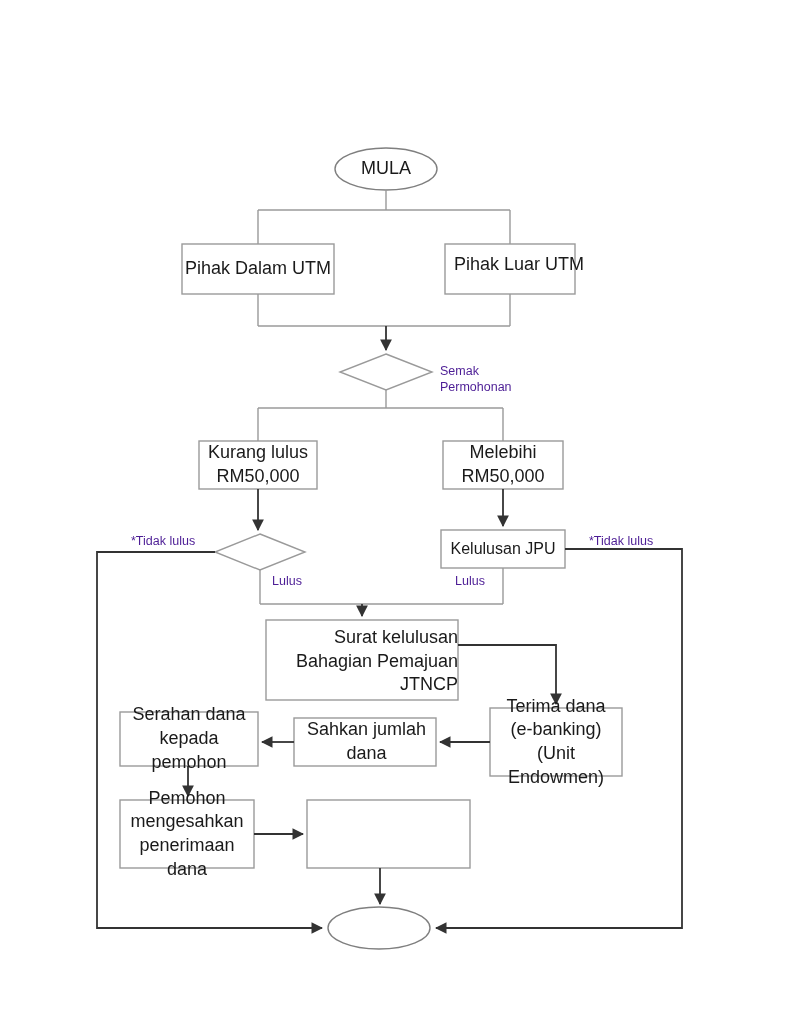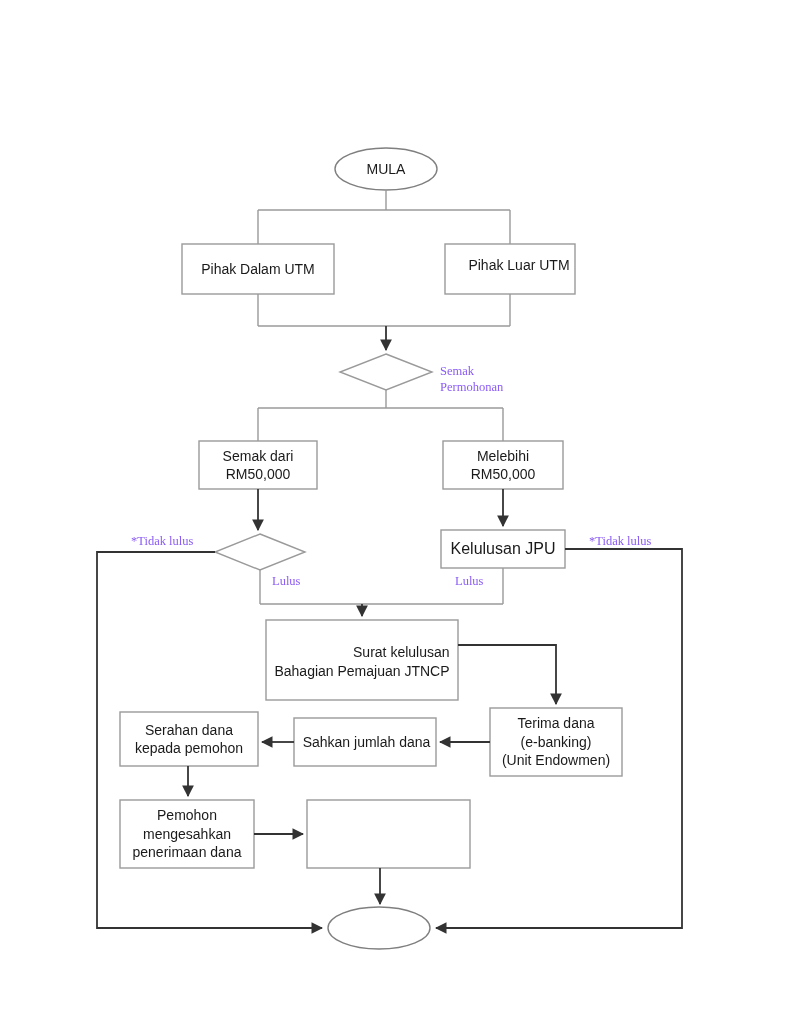--- a/index.html
+++ b/index.html
@@ -22,32 +22,31 @@
     width: 791px;
     height: 1024px;
   }
   .node-label {
     position: absolute;
     display: flex;
     align-items: center;
     justify-content: center;
     text-align: center;
     color: #1a1a1a;
-    font-size: 14px;
+    font-size: 18px;
     line-height: 1.32;
     white-space: pre-line;
     pointer-events: none;
   }
   .edge-label {
     position: absolute;
-    color: #8b5cf6;
+    color: #4c1d95;
     font-size: 12.5px;
     line-height: 1.28;
     white-space: pre-line;
-    font-family: Liberation Serif, serif;
   }
 </style>
 </head>
 <body>
 
 <div id="page">
 
   <svg id="flow-svg" viewBox="0 0 791 1024">
     <defs>
       <marker id="arrow-dark" viewBox="0 0 10 10" refX="9" refY="5" markerWidth="6.5" markerHeight="6.5" orient="auto-start-reverse">
@@ -116,21 +115,21 @@
     <path d="M 380 868 L 380 904" fill="none" stroke="#333333" stroke-width="1.8" marker-end="url(#arrow-dark)"></path>
 
   </svg>
 
   <div class="node-label" style="left:335px; top:148px; width:102px; height:42px;">MULA</div>
 
   <div class="node-label" style="left:182px; top:244px; width:152px; height:50px;">Pihak Dalam UTM</div>
 
   <div class="node-label" style="left:445px; top:240px; width:148px; height:50px;">Pihak Luar UTM</div>
 
-  <div class="node-label" style="left:199px; top:441px; width:118px; height:48px;">Semak dari
+  <div class="node-label" style="left:199px; top:441px; width:118px; height:48px;">Kurang lulus
 RM50,000</div>
 
   <div class="node-label" style="left:443px; top:441px; width:120px; height:48px;border-radius:12px;">Melebihi
 RM50,000</div>
 
   <div class="node-label" style="left:441px; top:530px; width:124px; height:38px; font-size:16px;">Kelulusan JPU</div>
 
   <div class="node-label" style="left:266px; top:620px; width:192px; height:83px;text-align:right;">Surat kelulusan
 Bahagian Pemajuan JTNCP</div>
 

